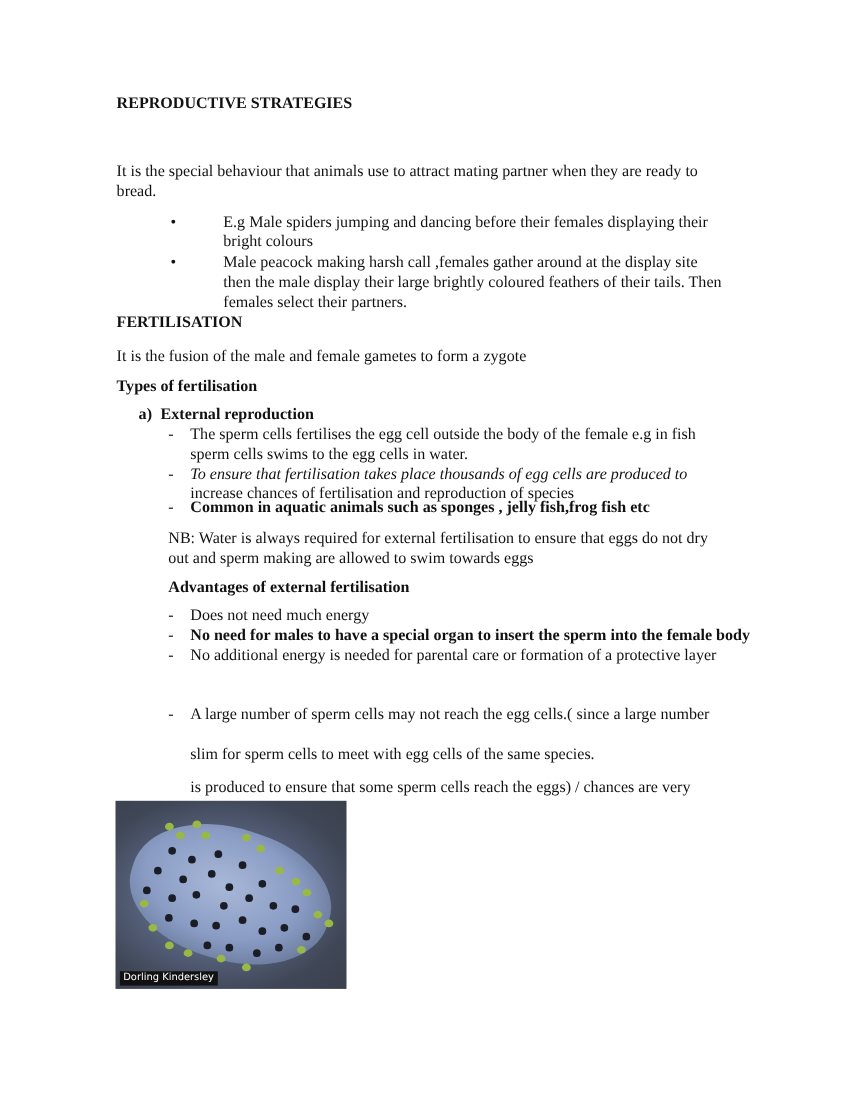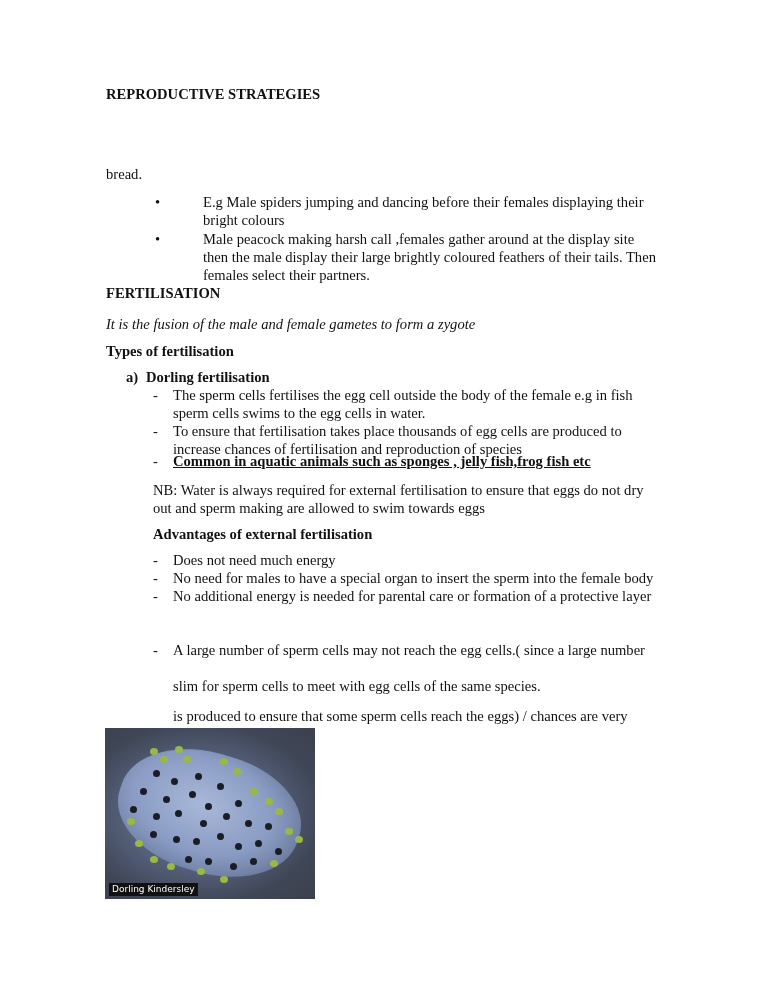--- a/index.html
+++ b/index.html
@@ -24,70 +24,71 @@
              font-family: "DejaVu Sans", sans-serif; font-size: 9px; padding: 1px 3px; line-height: 11px; }
 </style>
 </head>
 <body>
 
 <div class="page">
 
   <div class="abs bold" style="left:93px; top:85px;">REPRODUCTIVE STRATEGIES</div>
 
 
+  <div class="abs" style="left:93px; top:147px;">It is the special behaviour that animals use to attract mating partner when they are ready to</div>
   <div class="abs" style="left:93px; top:165px;text-align:center;">bread.</div>
 
   <div class="bullet-row" style="top:193px;">
     <span class="bullet-mark abs">•</span>
     <div class="abs" style="left:30px; top:0;">E.g Male spiders jumping and dancing before their females displaying their</div>
     <div class="abs" style="left:30px; top:18px;">bright colours</div>
   </div>
   <div class="bullet-row" style="top:230px;">
     <span class="bullet-mark abs">•</span>
     <div class="abs" style="left:30px; top:0;">Male peacock making harsh call ,females gather around at the display site</div>
     <div class="abs" style="left:30px; top:18px;">then the male display their large brightly coloured feathers of their tails. Then</div>
     <div class="abs" style="left:30px; top:36px;">females select their partners.</div>
   </div>
 
   <div class="abs bold" style="left:93px; top:284px;">FERTILISATION</div>
 
-  <div class="abs" style="left:93px; top:315px;font-style:italic;">It is the fusion of the male and female gametes to form a zygote</div>
+  <div class="abs" style="left:93px; top:315px;">It is the fusion of the male and female gametes to form a zygote</div>
 
   <div class="abs bold" style="left:93px; top:342px;text-align:center;">Types of fertilisation</div>
 
   <div class="abs bold" style="left:113px; top:368px;">a)</div>
-  <div class="abs bold" style="left:133px; top:368px;">Dorling fertilisation</div>
+  <div class="abs bold" style="left:133px; top:368px;">External reproduction</div>
 
   <div class="dash-row" style="top:386px;">
     <span class="dash-mark abs" style="left:-20px;">-</span>
     <div class="abs" style="left:0; top:0;">The sperm cells fertilises the egg cell outside the body of the female e.g in fish</div>
     <div class="abs" style="left:0; top:18px;">sperm cells swims to the egg cells in water.</div>
   </div>
   <div class="dash-row" style="top:422px;">
     <span class="dash-mark abs" style="left:-20px;">-</span>
-    <div class="abs" style="left:0; top:0;">To ensure that fertilisation takes place thousands of egg cells are produced to</div>
+    <div class="abs" style="left:0; top:0;font-style:italic;">To ensure that fertilisation takes place thousands of egg cells are produced to</div>
     <div class="abs" style="left:0; top:18px;">increase  chances of fertilisation and reproduction of species</div>
   </div>
   <div class="dash-row" style="top:452px;">
     <span class="dash-mark abs" style="left:-20px;">-</span>
-    <div class="abs bold" style="left:0; top:0; white-space:nowrap;text-decoration:underline;">Common in aquatic animals such as sponges , jelly fish,frog fish etc</div>
+    <div class="abs bold" style="left:0; top:0; white-space:nowrap;">Common in aquatic animals such as sponges , jelly fish,frog fish etc</div>
   </div>
 
   <div class="abs" style="left:140px; top:481px; white-space:nowrap;">NB: Water is always required for external fertilisation to ensure that eggs do not dry</div>
   <div class="abs" style="left:140px; top:499px;">out and sperm making are allowed to swim towards eggs</div>
 
   <div class="abs bold" style="left:140px; top:525px;">Advantages of external fertilisation</div>
 
   <div class="dash-row" style="top:551px;">
     <span class="dash-mark abs" style="left:-20px;">-</span>
     <div class="abs" style="left:0; top:0;">Does not need much energy</div>
   </div>
   <div class="dash-row" style="top:569px;">
     <span class="dash-mark abs" style="left:-20px;">-</span>
-    <div class="abs" style="left:0; top:0; white-space:nowrap;">No need for males to have a special organ to insert the sperm into the female body</div>
+    <div class="abs" style="left:0; top:0; white-space:nowrap;font-weight:bold;">No need for males to have a special organ to insert the sperm into the female body</div>
   </div>
   <div class="dash-row" style="top:587px;">
     <span class="dash-mark abs" style="left:-20px;">-</span>
     <div class="abs" style="left:0; top:0; white-space:nowrap;">No additional energy is needed for parental care or formation of a protective layer</div>
   </div>
 
 
   <div class="dash-row" style="top:641px;">
     <span class="dash-mark abs" style="left:-20px;">-</span>
     <div class="abs" style="left:0; top:0; white-space:nowrap;">A large number of sperm cells may not reach the egg cells.( since a large number</div>

